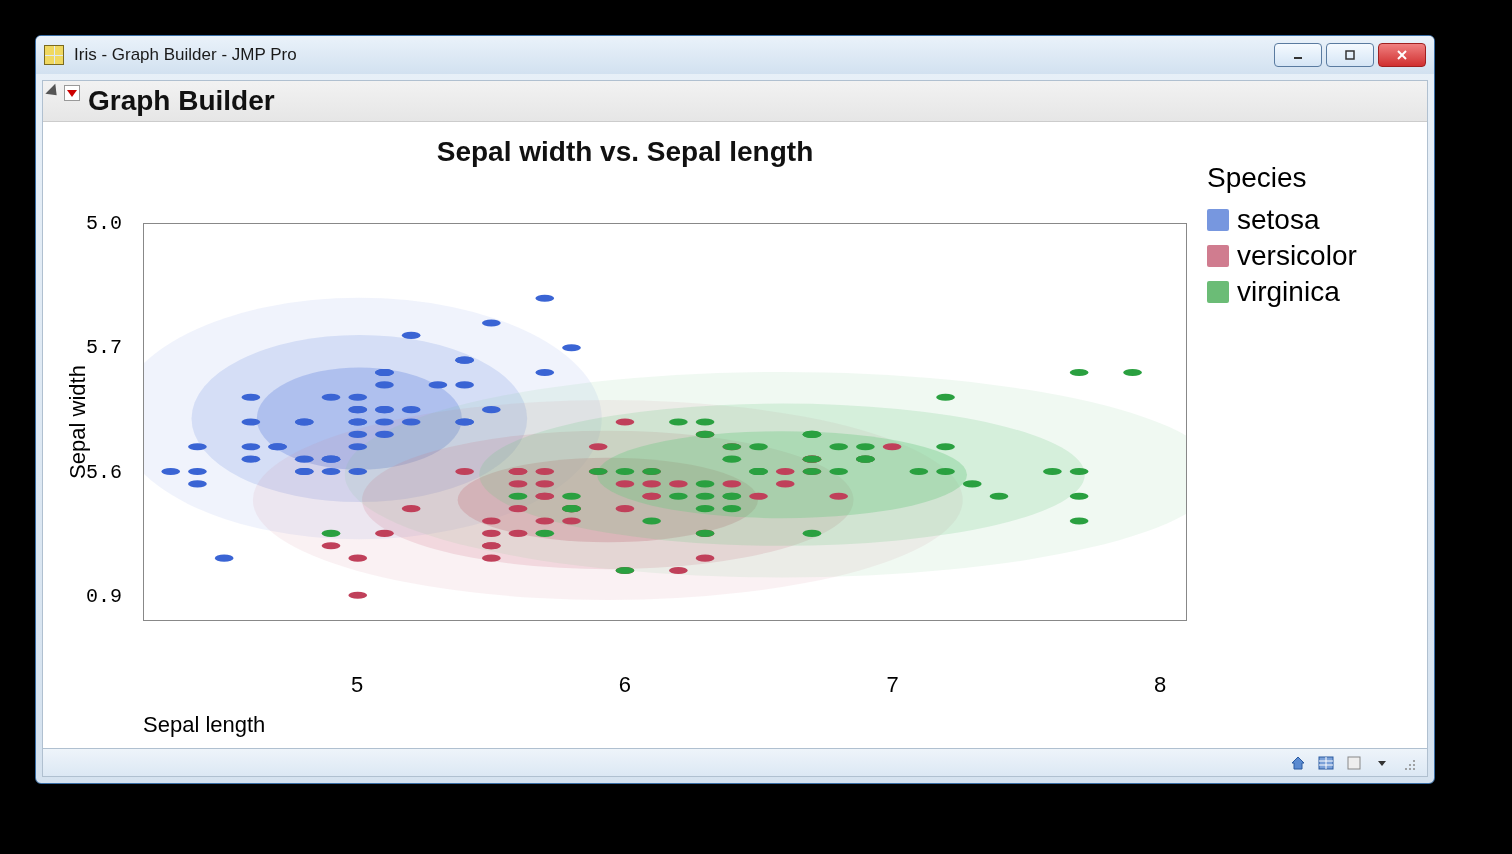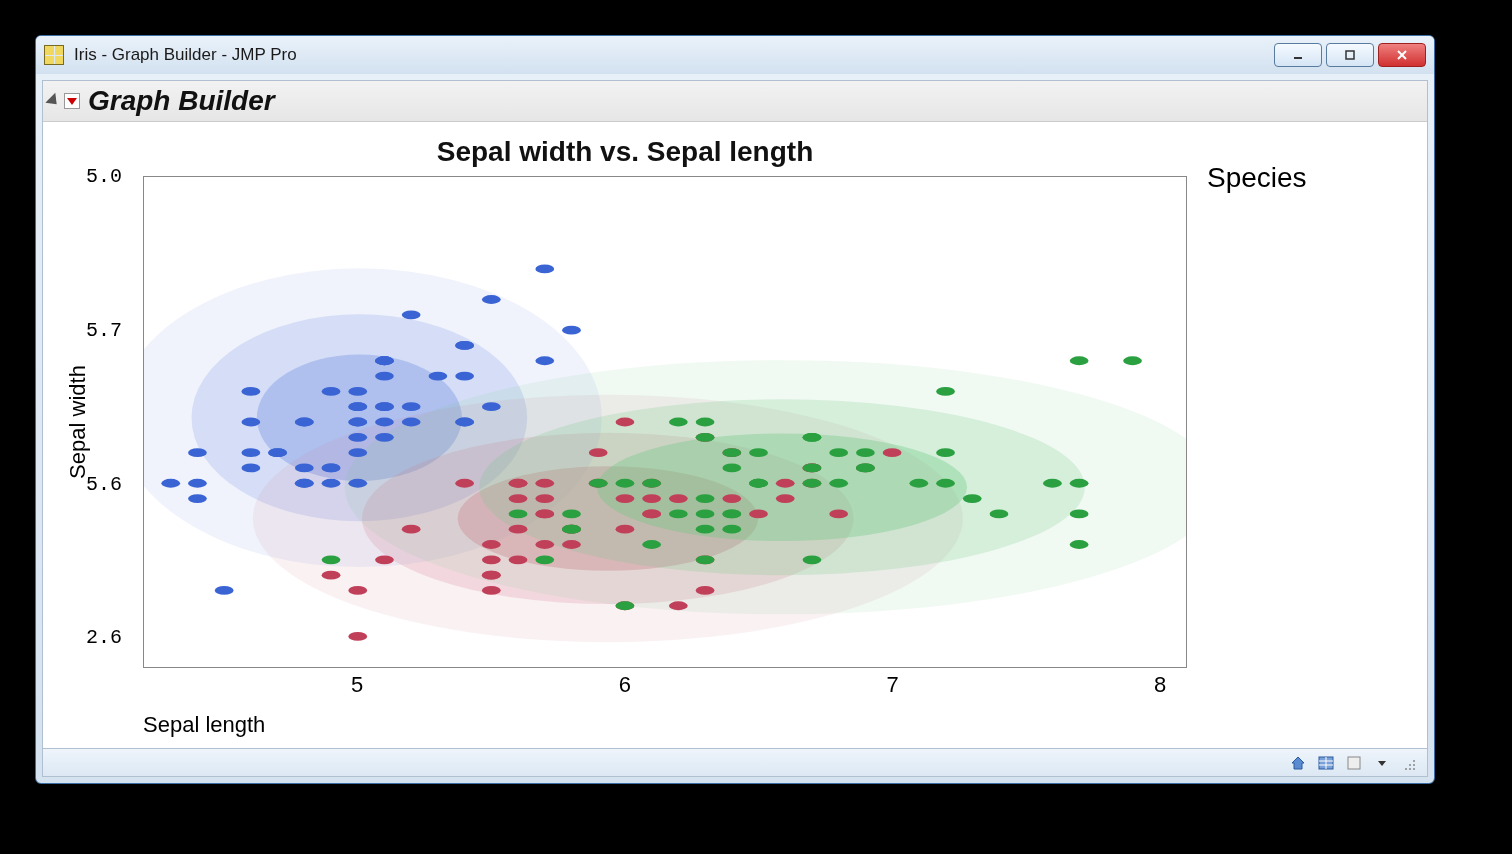--- a/index.html
+++ b/index.html
@@ -57,25 +57,23 @@
     flex: 1;
     background: #fff;
     margin: 6px;
     border: 1px solid #b0c0d0;
     display: flex;
     flex-direction: column;
     position: relative;
   }
   .section-header {
     display: flex;
-    align-items: center;
     background: linear-gradient(#f2f2f2, #e6e6e6);
     border-bottom: 1px solid #ccc;
     padding: 4px 6px;
-    font-style: italic;
   }
   .disclosure {
     width: 0; height: 0;
     border-top: 7px solid transparent;
     border-bottom: 7px solid transparent;
     border-left: 9px solid #555;
     transform: rotate(45deg);
     margin-right: 6px;
   }
   .red-tri-box {
@@ -98,20 +96,21 @@
     flex: 1;
     position: relative;
     padding: 10px 20px 10px 20px;
     display: flex;
   }
   .plot-main {
     flex: 1;
     position: relative;
     display: flex;
     flex-direction: column;
+    gap: 47px;
   }
   .chart-title {
     text-align: center;
     font-size: 28px;
     font-weight: bold;
     color: #111;
     margin: 4px 0 8px 0;
   }
   .chart-body {
     flex: 1;
@@ -206,21 +205,21 @@
     </div>
 
     <div class="plot-area">
       <div class="plot-main">
         <div class="chart-title">Sepal width vs. Sepal length</div>
         <div class="chart-body">
           <div class="y-axis-label">
               <span>Sepal width</span>
             </div>
           <div class="y-ticks" id="y-ticks">
-              <div style="top: 93.75%;">2.6</div>
+              <div style="top: 93.75%;">0.9</div>
               <div style="top: 62.5%;">5.6</div>
               <div style="top: 31.25%;">5.7</div>
               <div style="top: 0%;">5.0</div>
             </div>
           <div class="plot-box" id="plot-box">
             <svg class="density-layer" id="density-svg" preserveAspectRatio="none" viewBox="0 0 100 100">
                 <ellipse cx="20.666666666666647" cy="49.12499999999997" rx="23.26313249184927" ry="30.48943464546366" fill="#6a8ae0" fill-opacity="0.1"></ellipse>
                 <ellipse cx="20.666666666666647" cy="49.12499999999997" rx="16.105245571280264" ry="21.108070139167147" fill="#6a8ae0" fill-opacity="0.2"></ellipse>
                 <ellipse cx="20.666666666666647" cy="49.12499999999997" rx="9.842094515782385" ry="12.899376196157702" fill="#6a8ae0" fill-opacity="0.35"></ellipse>
                 <ellipse cx="44.51282051282051" cy="69.6875" rx="34.065557711891685" ry="25.23986492138973" fill="#d0788a" fill-opacity="0.1"></ellipse>
@@ -392,20 +391,34 @@
           <div class="tick" style="left: 20.5128%;">5</div>
               <div class="tick" style="left: 46.1538%;">6</div>
               <div class="tick" style="left: 71.7949%;">7</div>
               <div class="tick" style="left: 97.4359%;">8</div>
             </div>
         </div>
       </div>
 
       <div class="legend">
         <div class="legend-title">Species</div>
+        <div id="legend-items">
+            <div class="legend-item">
+              <div class="legend-swatch" style="background: rgb(74, 116, 212); opacity: 0.75;"></div>
+              <span>setosa</span>
+            </div>
+            <div class="legend-item">
+              <div class="legend-swatch" style="background: rgb(192, 80, 106); opacity: 0.75;"></div>
+              <span>versicolor</span>
+            </div>
+            <div class="legend-item">
+              <div class="legend-swatch" style="background: rgb(58, 166, 72); opacity: 0.75;"></div>
+              <span>virginica</span>
+            </div>
+          </div>
       </div>
     </div>
 
     <div class="statusbar">
       <div class="sb-icon">
           <svg width="16" height="16">
             <path d="M2 8 L8 2 L14 8 L12 8 L12 14 L4 14 L4 8 Z" fill="#5a8ad0" stroke="#2a5aa0"></path>
           </svg>
         </div>
       <div class="sb-icon">

